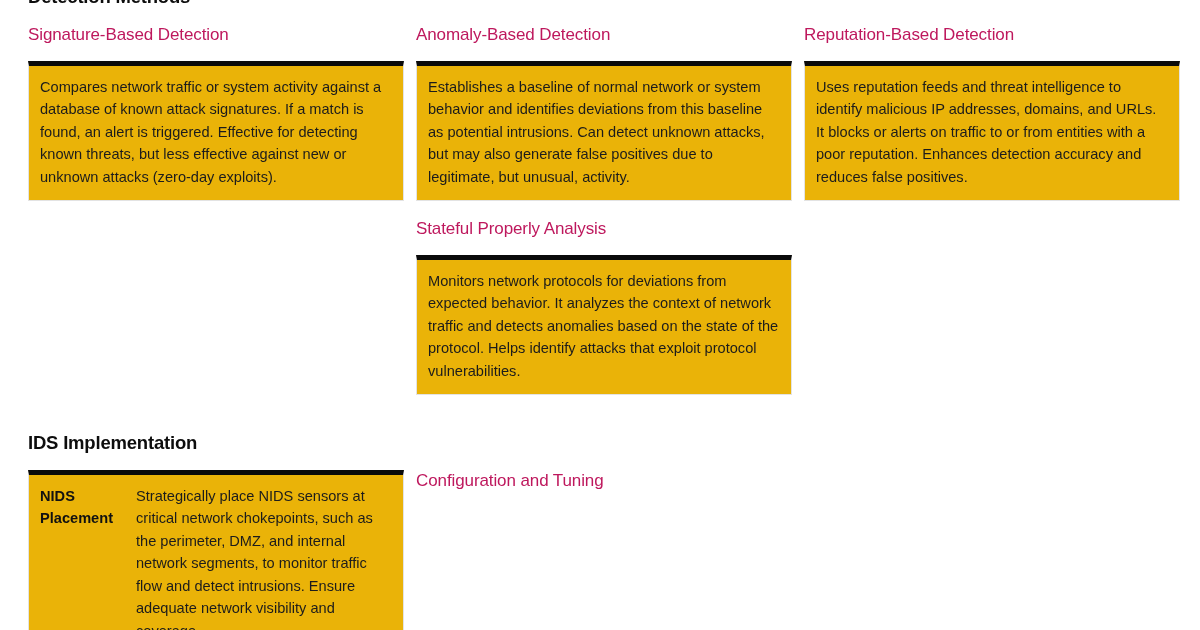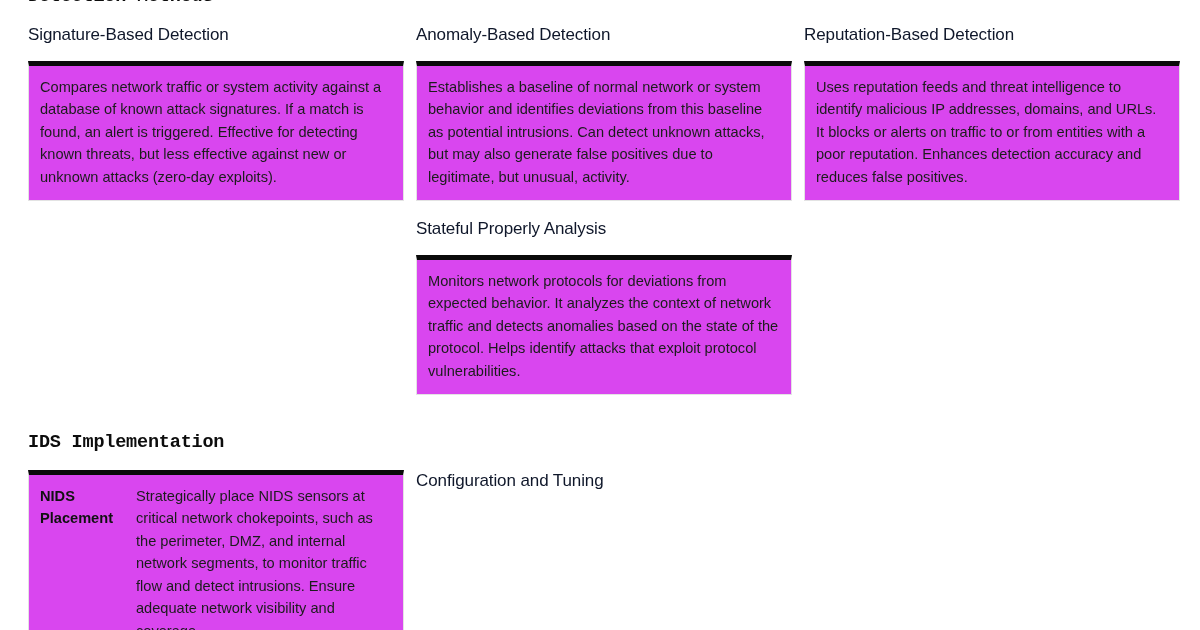--- a/index.html
+++ b/index.html
@@ -36,45 +36,44 @@
     padding: 0 28px;
   }
 
   .section-title {
     font-size: 18.5px;
     font-weight: bold;
     letter-spacing: -0.2px;
     color: #0d0d0d;
     margin: 0 0 16px 0;
     line-height: 22px;
-    font-family: Liberation Mono, monospace;
   }
 
   .section-gap { height: 20px; }
 
   .cols {
     display: flex;
     align-items: flex-start;
     gap: 12px;
   }
   .col { width: 376px; flex: 0 0 376px; }
 
   .block { margin-bottom: 17px; }
 
   .block-title {
     font-size: 17px;
     font-weight: 400;
-    color: #0f172a;
+    color: #be185d;
     line-height: 22px;
     margin: 0 0 15px 0;
     letter-spacing: -0.1px;
   }
 
   .card {
-    background: #d946ef;
+    background: #eab308;
     border: 1px solid #e3e3e3;
     border-top: 5px solid #0a0a0a;
     padding: 10px 12px 12px 11px;
   }
 
   .card p {
     margin: 0;
     font-size: 14.6px;
     line-height: 22.4px;
     color: #1c1c1c;

